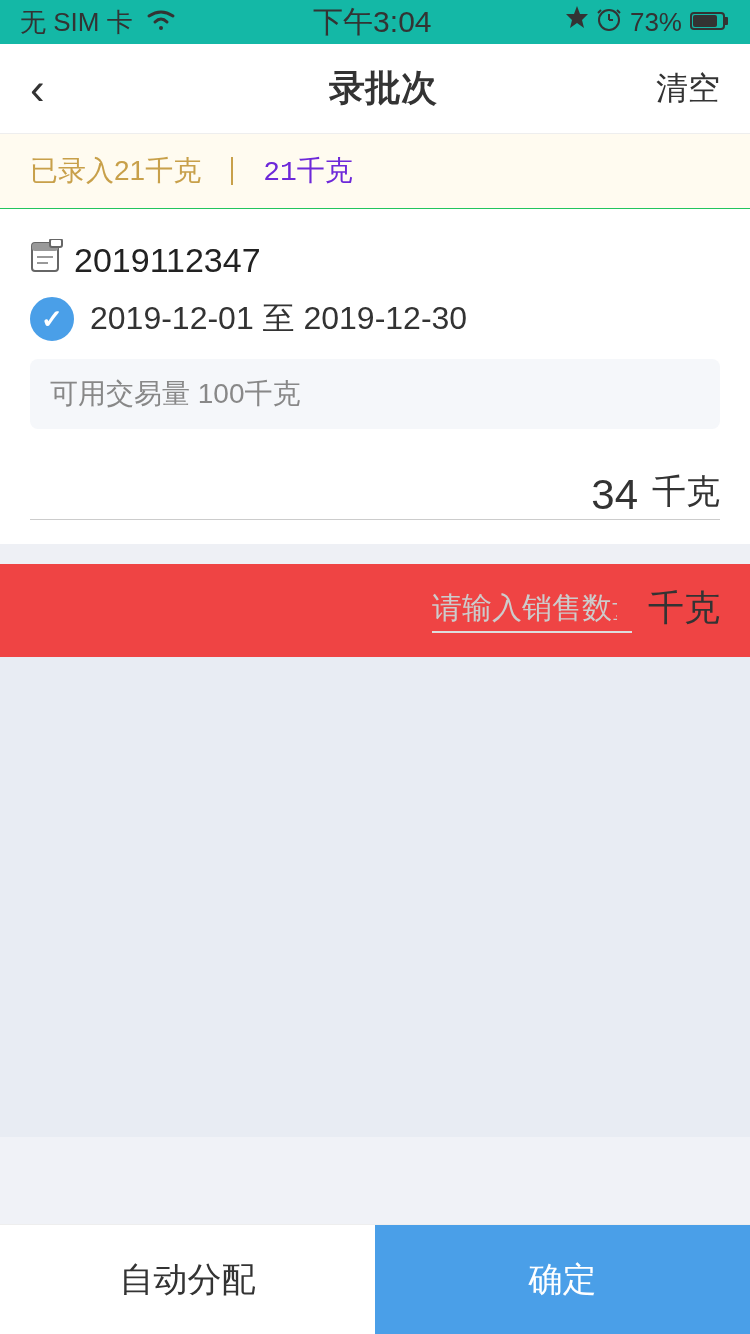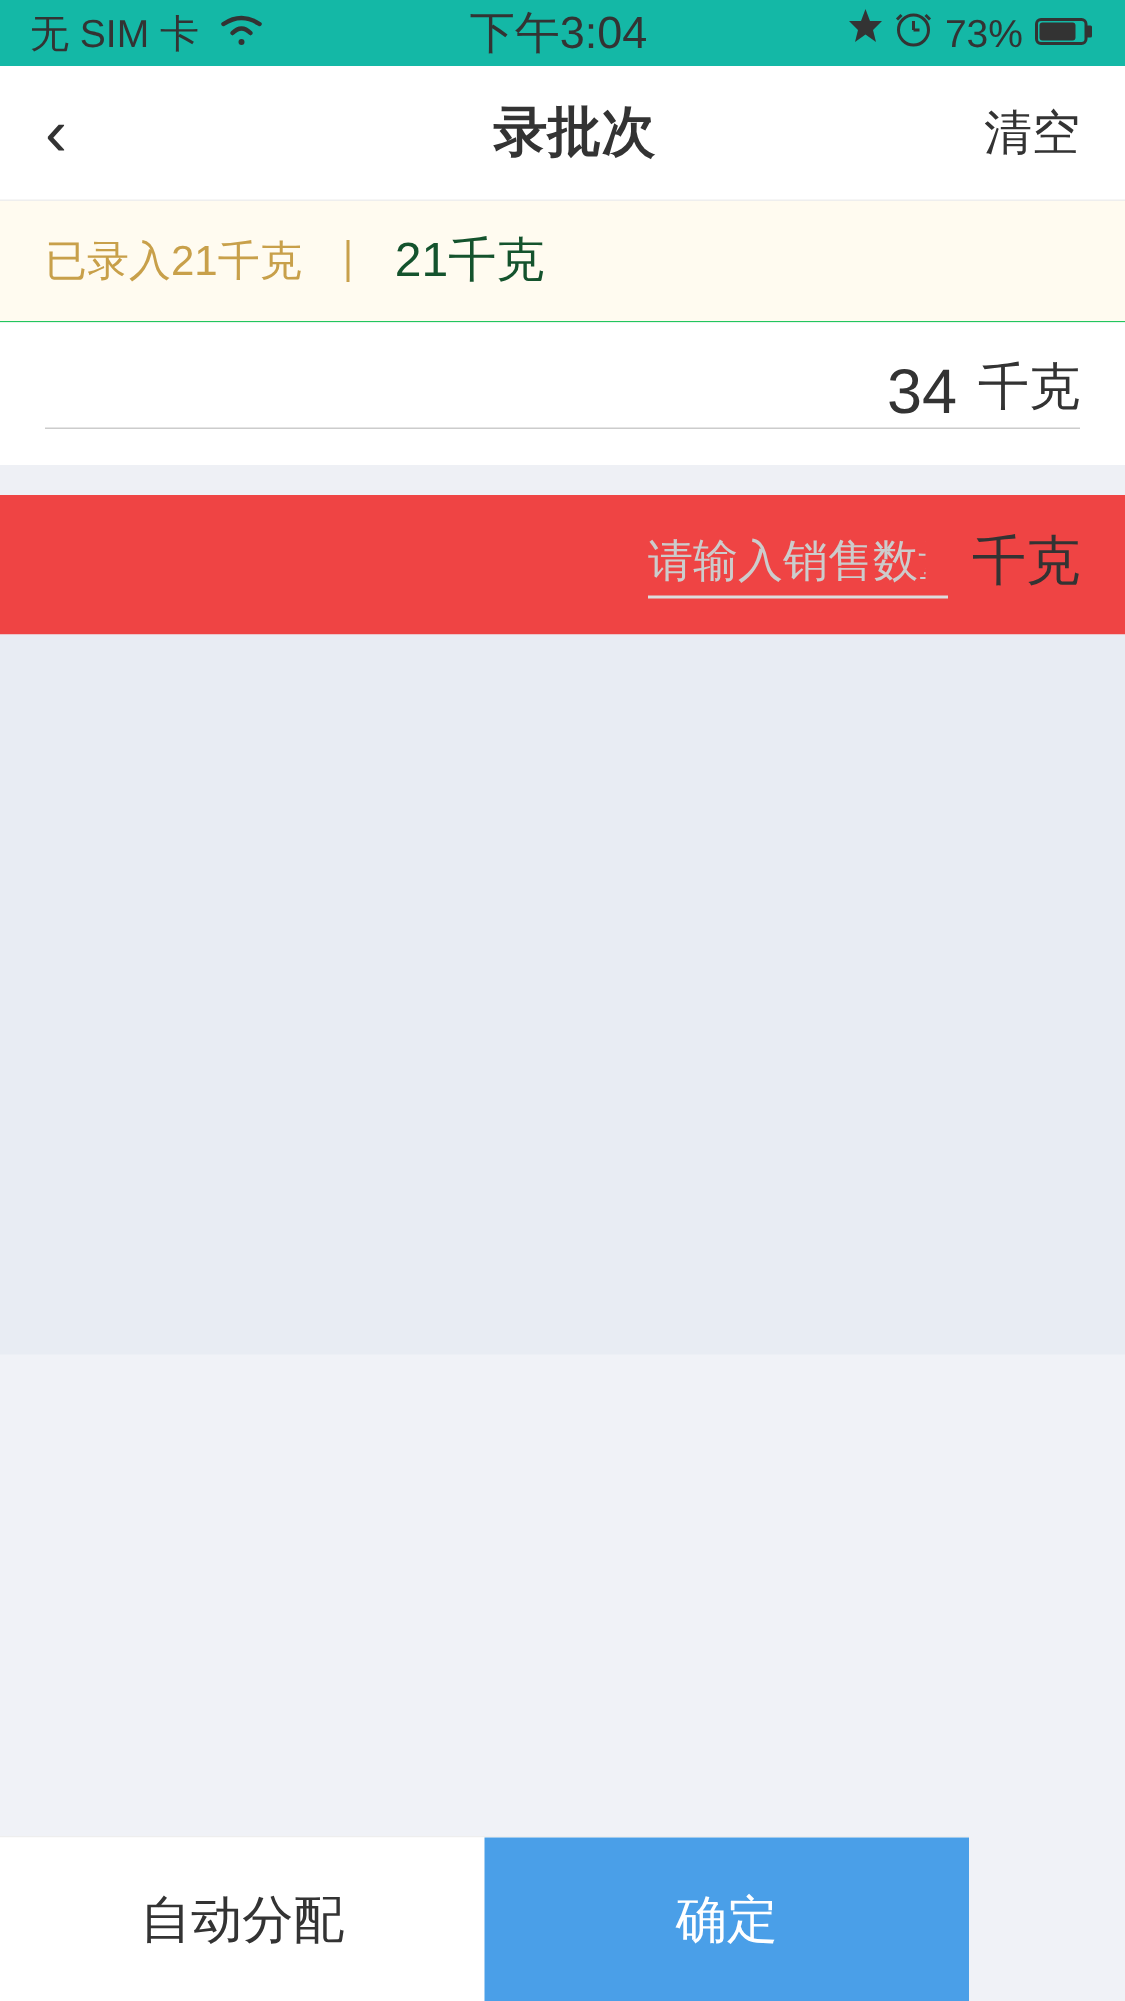--- a/index.html
+++ b/index.html
@@ -82,22 +82,23 @@
     .info-recorded {
       color: #c8a04a;
       font-size: 28px;
     }
     .info-divider {
       width: 2px;
       height: 28px;
       background: #c8a04a;
     }
     .info-amount {
-      color: #14532d;
-      font-size: 32px;
+      color: #6d28d9;
+      font-size: 28px;
+      font-family: Liberation Mono, monospace;
     }
 
     
     .batch-card {
       background: #fff;
       margin-bottom: 0;
     }
     .batch-item {
       background: #fff;
       padding: 30px 30px 0 30px;
@@ -206,21 +207,21 @@
       background: #e8ecf3;
       flex: 1;
       min-height: 480px;
     }
 
     
     .bottom-bar {
       position: fixed;
       bottom: 0;
       left: 0;
-      width: 646px;
+      width: 750px;
       height: 110px;
       display: flex;
       background: #fff;
       border-top: 1px solid #eee;
     }
     .btn-auto {
       flex: 1;
       display: flex;
       align-items: center;
       justify-content: center;
@@ -316,20 +317,41 @@
   <span class="nav-clear">清空</span>
 </div>
 
 <div class="info-bar">
   <span class="info-recorded">已录入21千克</span>
   <div class="info-divider"></div>
   <span class="info-amount">21千克</span>
 </div>
 
 <div class="batch-card">
+  <div class="batch-item">
+    <div class="batch-id-row">
+      <span class="batch-id-icon">
+        <svg width="34" height="34" viewBox="0 0 34 34" fill="none">
+          <rect x="2" y="4" width="26" height="28" rx="3" stroke="#666" stroke-width="2"></rect>
+          <rect x="2" y="4" width="26" height="8" rx="3" fill="#999"></rect>
+          <line x1="7" y1="18" x2="23" y2="18" stroke="#999" stroke-width="2"></line>
+          <line x1="7" y1="24" x2="18" y2="24" stroke="#999" stroke-width="2"></line>
+          <rect x="20" y="0" width="12" height="8" rx="2" fill="#fff" stroke="#666" stroke-width="2"></rect>
+        </svg>
+      </span>
+      <span class="batch-id-text">2019112347</span>
+    </div>
+    <div class="batch-date-row">
+      <div class="radio-circle selected">
+        <span class="radio-check">✓</span>
+      </div>
+      <span class="batch-date-text">2019-12-01 至 2019-12-30</span>
+    </div>
+    <div class="avail-box">可用交易量 100千克</div>
+  </div>
 
   <div class="qty-value-display">
     <span class="qty-number">34</span>
     <span class="qty-unit-label">千克</span>
   </div>
   <div class="underline-divider"></div>
   <div style="height:24px; background:#fff;"></div>
 </div>
 
 <div class="section-separator"></div>

